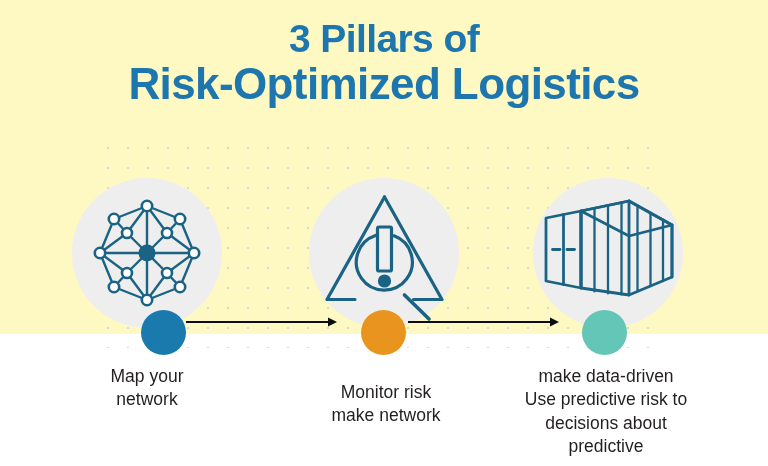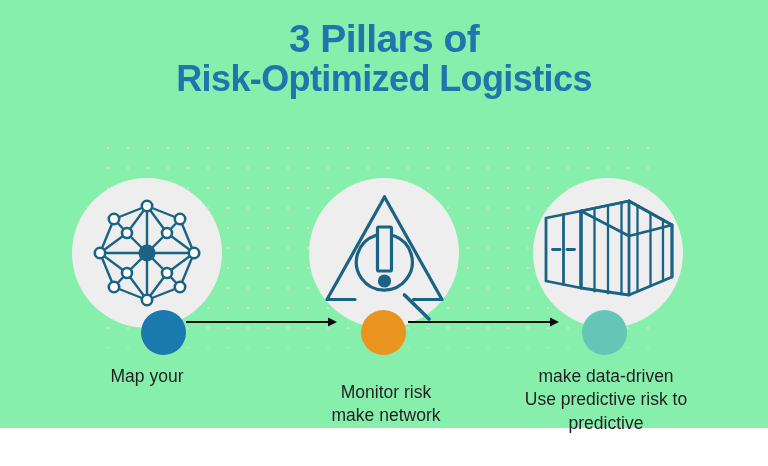--- a/index.html
+++ b/index.html
@@ -10,22 +10,22 @@
   body {
     width: 768px;
     height: 466px;
     background: #ffffff;
     font-family: "Liberation Sans", sans-serif;
     overflow: hidden;
   }
   #infographic {
     position: relative;
     width: 768px;
-    height: 428px;
-    background: #86efac;
+    height: 334px;
+    background: #fef9c3;
     text-decoration: underline;
   }
 
   
   .title-block {
     position: absolute;
     left: 0;
     top: 18px;
     width: 768px;
     text-align: center;
@@ -34,21 +34,21 @@
   .title-line {
     display: block;
     font-family: "Liberation Sans", sans-serif;
     font-weight: bold;
     font-size: 39px;
     letter-spacing: -0.6px;
     color: #1d76ad;
     white-space: nowrap;
   }
   .title-line.line2 {
-    font-size: 36px;
+    font-size: 44px;
   }
 
   
   .dot-grid {
     position: absolute;
     left: 98px;
     top: 138px;
     width: 566px;
     height: 210px;
     background-image: radial-gradient(#d8d8d8 1.3px, rgba(0,0,0,0) 1.4px);
@@ -193,20 +193,21 @@
             <circle cx="95" cy="55" r="5"></circle>
             <circle cx="95" cy="95" r="5"></circle>
             <circle cx="55" cy="95" r="5"></circle>
           </g>
           <circle cx="75" cy="75" r="8.5" fill="#1b6384"></circle>
         </svg>
       </div>
       <div class="step-dot" style="background:#1a7aad"></div>
       <div class="caption">
         <span class="cap-line">Map your</span>
+        <span class="cap-line">network</span>
       </div>
     </div>
 
     <div class="pillar p2">
       <div class="icon-disc"></div>
       <div class="icon-art">
         <svg viewBox="0 0 150 150" xmlns="http://www.w3.org/2000/svg">
           <g stroke="#1b6384" fill="none" stroke-linecap="round" stroke-linejoin="round">
 
             <path d="M75.5 19 L133 121.5 L104.5 121.5" stroke-width="3.2"></path>
@@ -258,20 +259,21 @@
               <path d="M117.5 35.2 L117.5 108.2"></path>
               <path d="M130 42 L130 103"></path>
             </g>
           </g>
         </svg>
       </div>
       <div class="step-dot" style="background:#63c6b6"></div>
       <div class="caption">
         <span class="cap-line">make data-driven</span>
         <span class="cap-line">Use predictive risk to</span>
+        <span class="cap-line">decisions about</span>
         <span class="cap-line">predictive</span>
       </div>
     </div>
   </div>
 
   <div class="connector a1">
     <svg width="152" height="12" viewBox="0 0 152 12" xmlns="http://www.w3.org/2000/svg">
       <path d="M0 6 L142 6" stroke="#0d0d0d" stroke-width="1.9" fill="none"></path>
       <path d="M142 1.4 L151 6 L142 10.6 Z" fill="#0d0d0d"></path>
     </svg>

